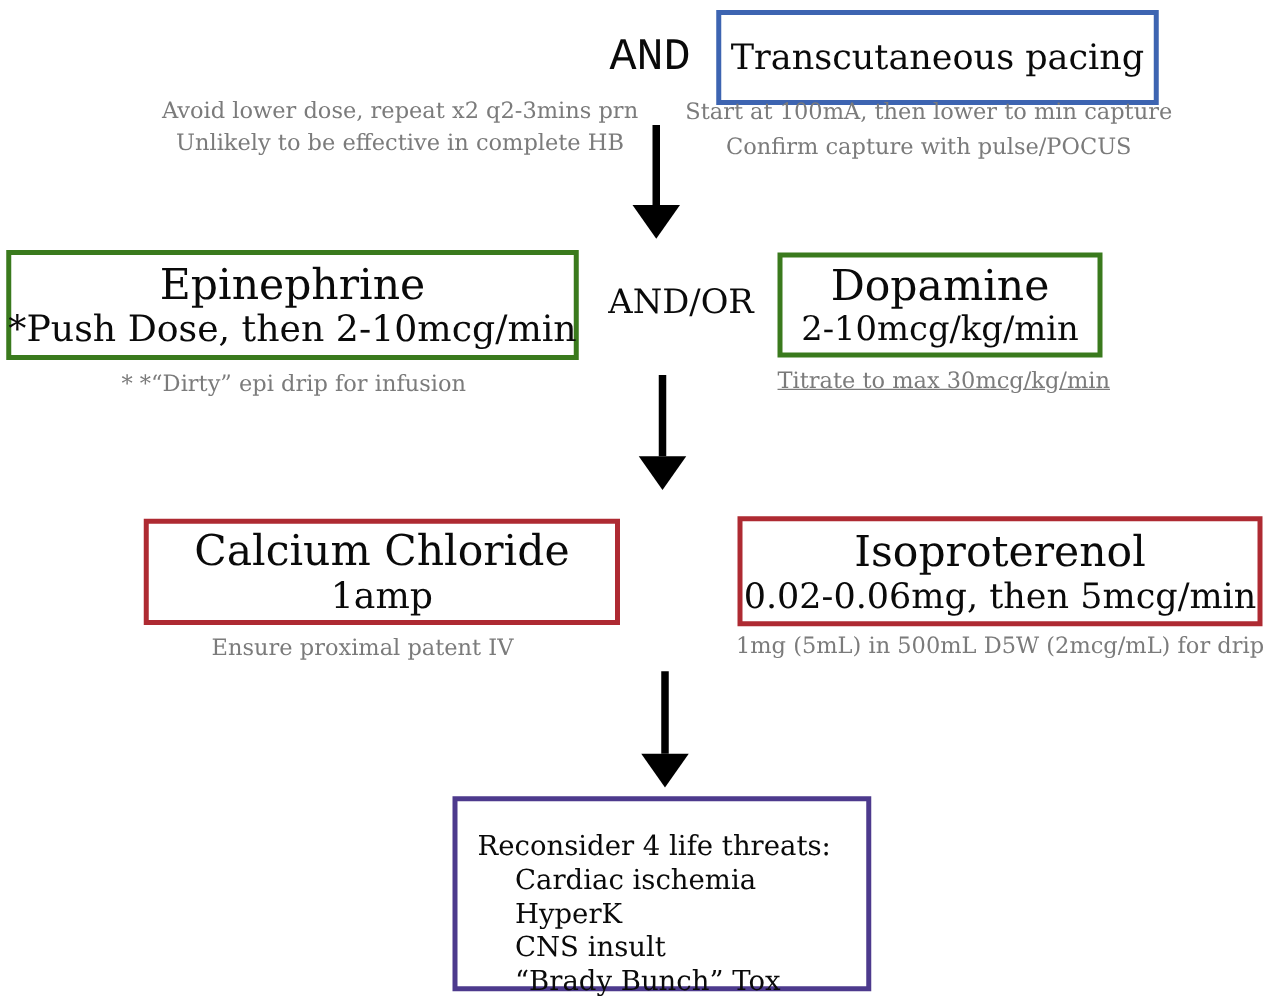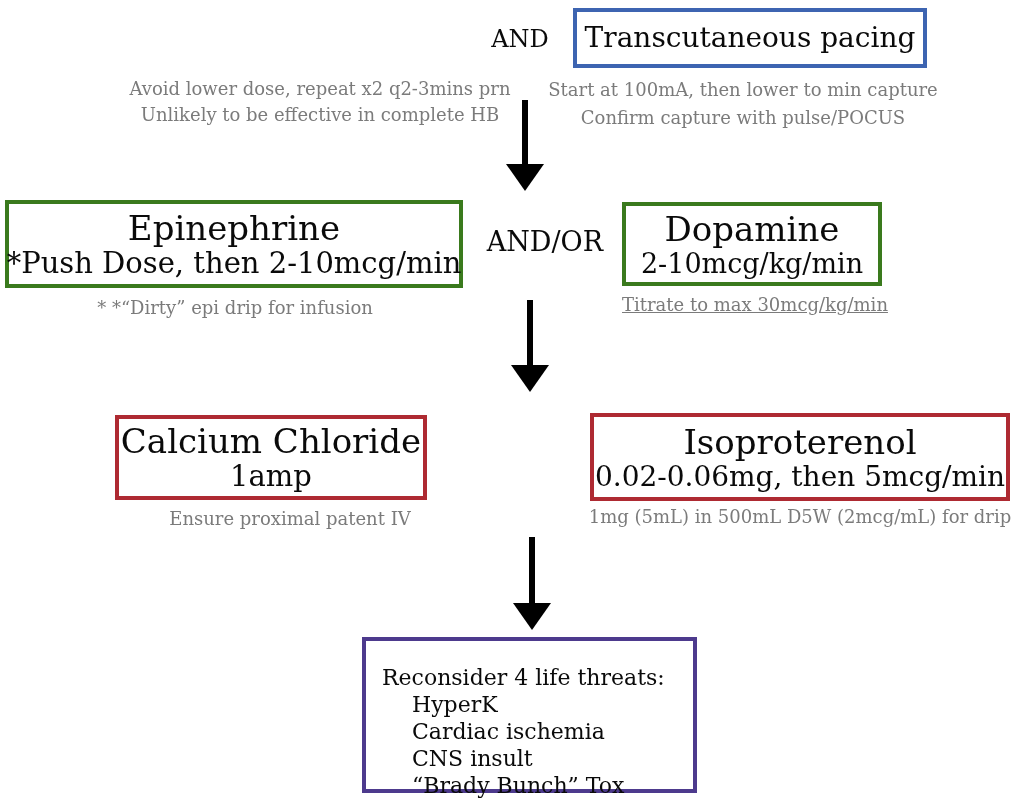--- a/index.html
+++ b/index.html
@@ -75,23 +75,23 @@
   .final-title { font-size:22px; line-height:27px; }
   .final-list { list-style:none; margin-left:30px; }
   .final-list li { font-size:22px; line-height:27px; }
 </style>
 </head>
 <body>
 
 <div class="canvas">
 
 
-  <div class="connector" style="left:480px; top:25px; width:80px; font-size:24px;">AND</div>
+  <div class="connector" style="left:480px; top:25px; width:80px; font-size:36px;font-family:Liberation Mono, monospace;">AND</div>
 
-  <div class="box blue" style="left:573px; top:8px; width:354px; height:60px;">
+  <div class="box blue" style="left:573px; top:8px; width:354px; height:76px;">
     <span class="title-lg">Transcutaneous pacing</span>
   </div>
 
   <div class="note" style="left:100px; top:76px; width:440px;">
     <div>Avoid lower dose, repeat x2 q2-3mins prn</div>
     <div>Unlikely to be effective in complete HB</div>
   </div>
 
   <div class="note" style="left:538px; top:76px; width:410px; line-height:28px;">
     <div>Start at 100mA, then lower to min capture</div>
@@ -121,21 +121,21 @@
 
   <div class="note" style="left:610px; top:292px; width:290px;text-decoration:underline;">
     <div>Titrate to max 30mcg/kg/min</div>
   </div>
 
   <div class="arrow" style="left:509px; top:300px; height:92px;">
     <div class="arrow-line"></div>
     <div class="arrow-head"></div>
   </div>
 
-  <div class="box red" style="left:115px; top:415px; width:312px; height:85px;">
+  <div class="box red" style="left:115px; top:415px; width:381px; height:85px;">
     <span class="title-xl">Calcium Chloride</span>
     <span class="sub-lg">1amp</span>
   </div>
 
   <div class="box red" style="left:590px; top:413px; width:420px; height:88px;">
     <span class="title-xl">Isoproterenol</span>
     <span class="sub-md" style="font-size:28px;">0.02-0.06mg, then 5mcg/min</span>
   </div>
 
   <div class="note" style="left:140px; top:506px; width:300px;">
@@ -147,20 +147,20 @@
   </div>
 
   <div class="arrow" style="left:511px; top:537px; height:93px;">
     <div class="arrow-line"></div>
     <div class="arrow-head"></div>
   </div>
 
   <div class="box purple final-box" style="left:362px; top:637px; width:335px; height:156px;">
     <div class="final-title">Reconsider 4 life threats:</div>
     <ul class="final-list">
+      <li>Cardiac ischemia</li>
       <li>HyperK</li>
-      <li>Cardiac ischemia</li>
       <li>CNS insult</li>
       <li>“Brady Bunch” Tox</li>
     </ul>
   </div>
 
 </div>
 
 </body></html>

